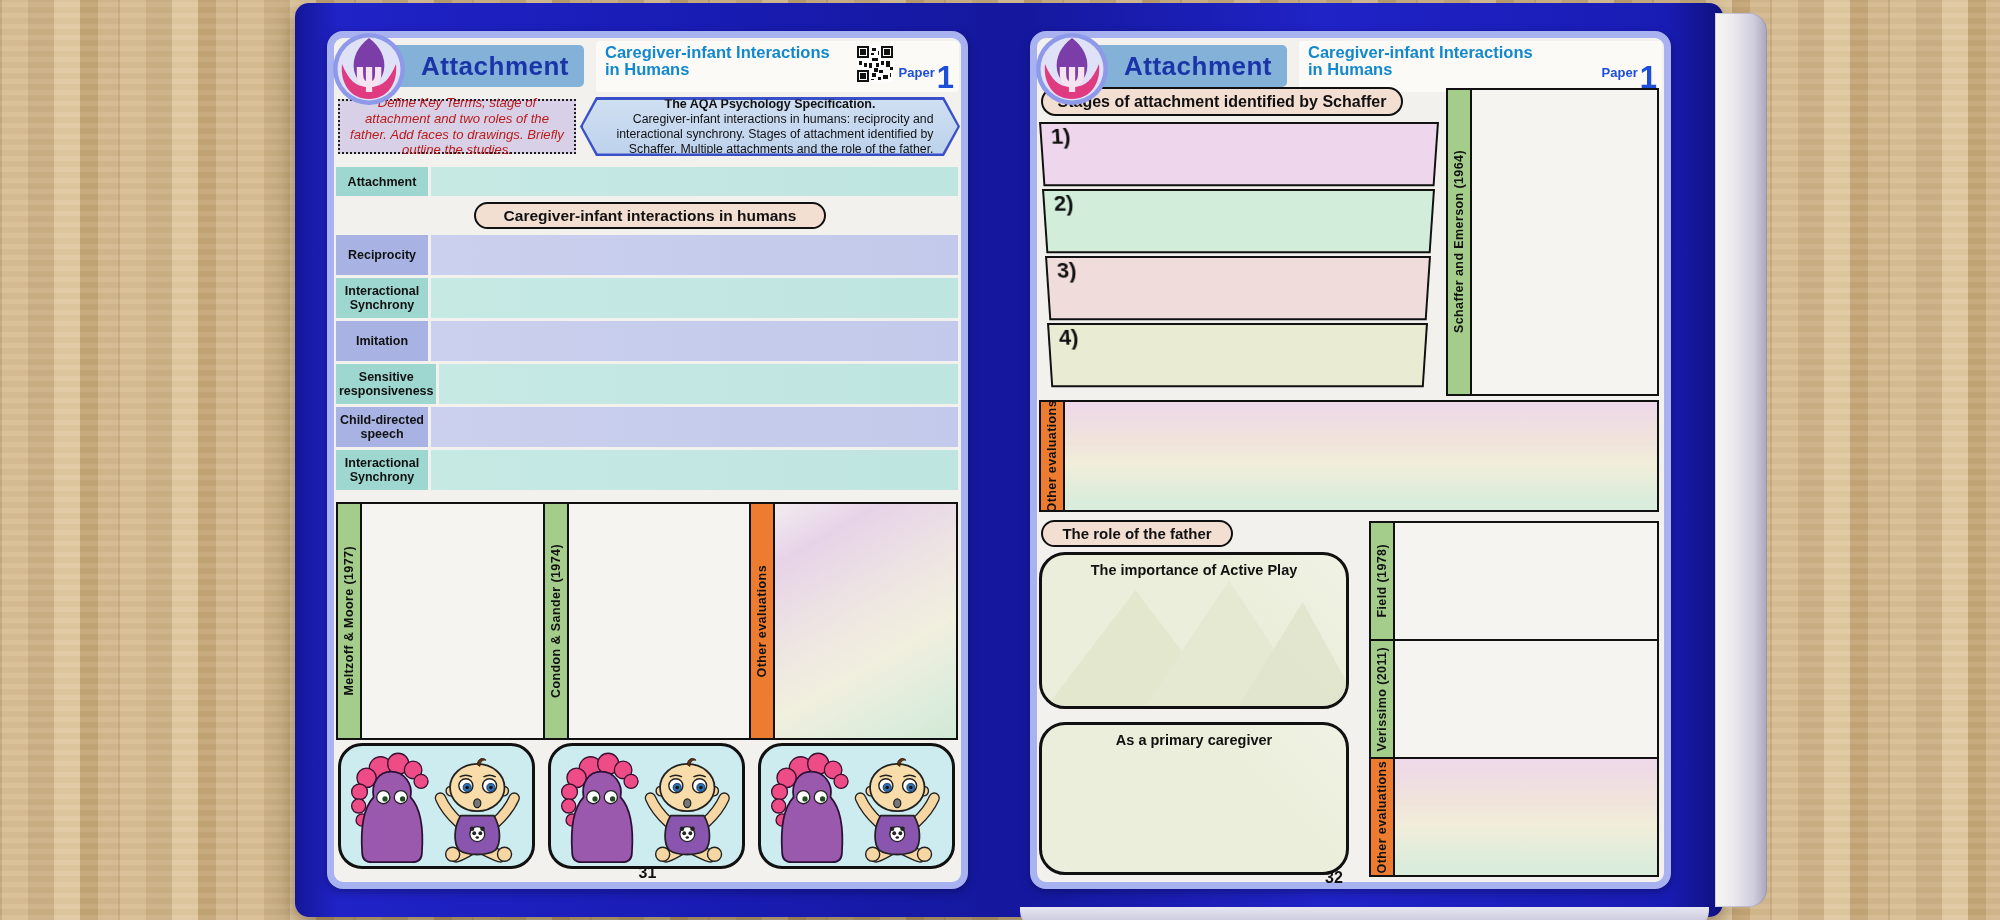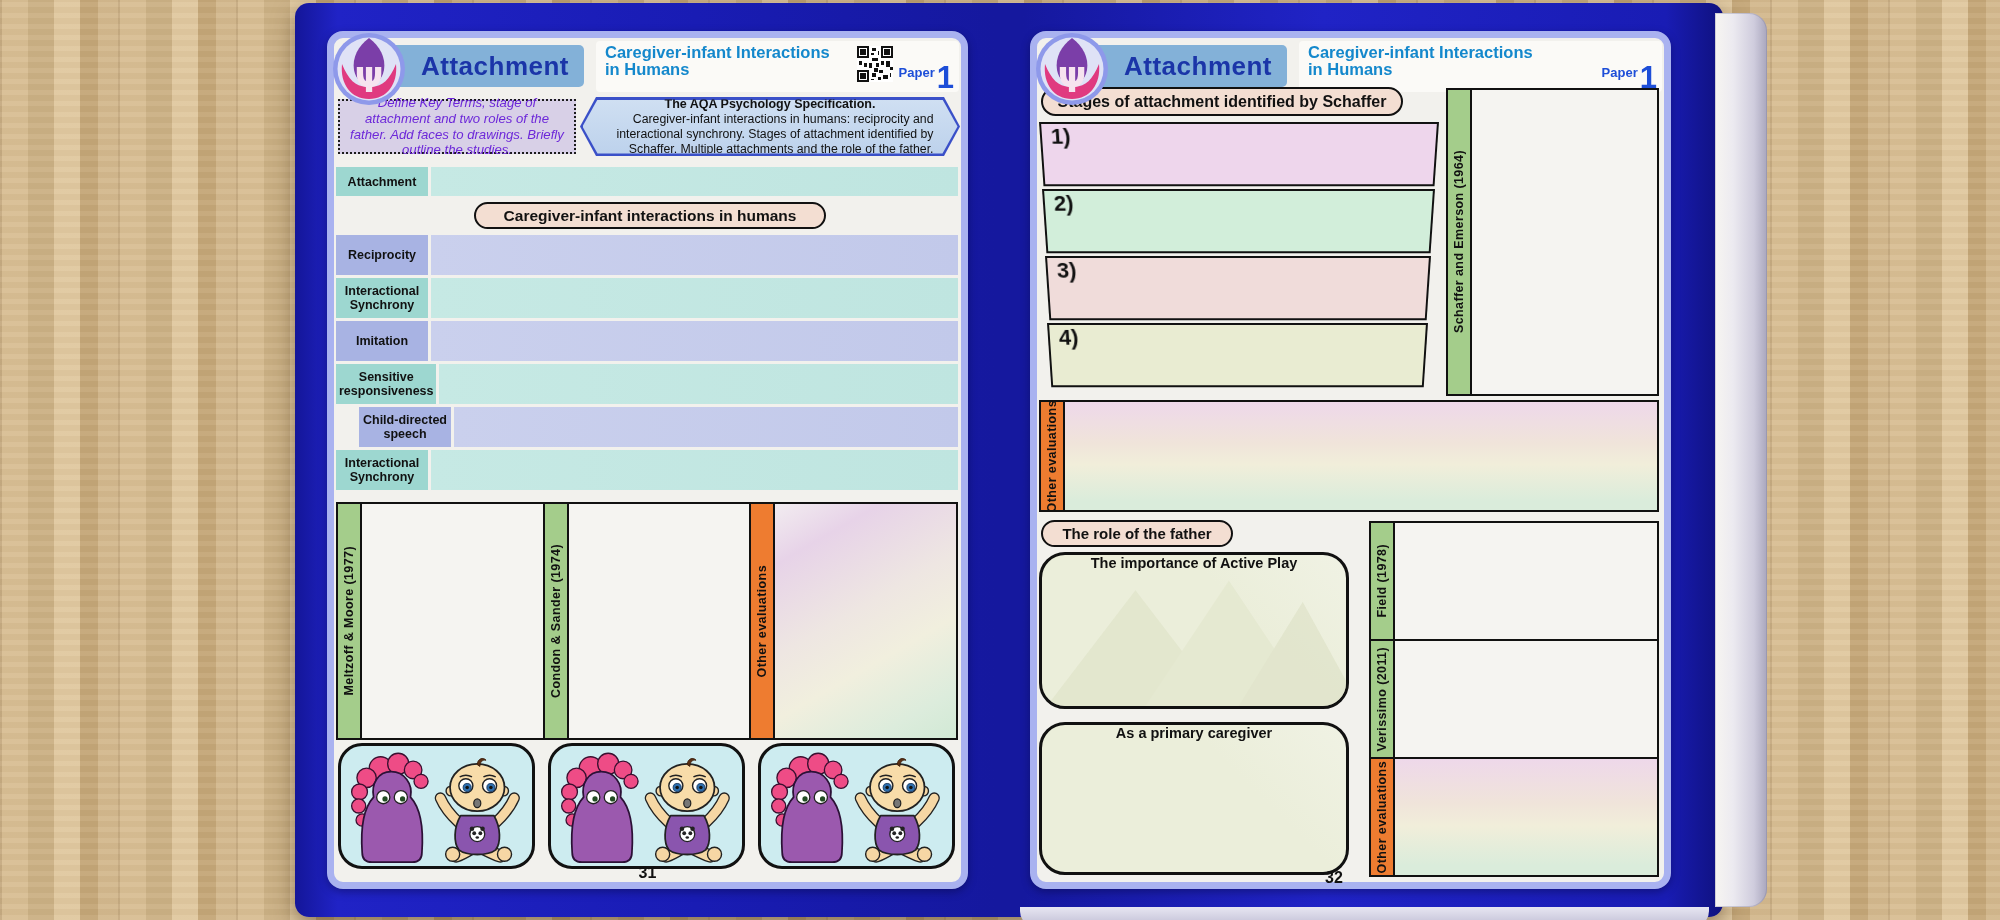--- a/index.html
+++ b/index.html
@@ -52,21 +52,21 @@
     font-size:16.5px; font-weight:bold; color:#1488cc; line-height:1.06; }
   .qr { position:absolute; right:66px; top:5px; width:36px; height:36px; }
   .paper { position:absolute; right:5px; bottom:2px; color:#1d4ed8; display:flex; align-items:flex-start; }
   .paper .pw { font-size:13px; font-weight:bold; margin-bottom:5px; }
   .paper .pn { font-size:31px; font-weight:bold; line-height:.82; margin-left:2px; }
 
   
   .instruction { position:absolute; left:4px; top:61px; width:238px; height:55px;
     background:#d8d0e7; border:2.2px dotted #1c1c1c;
     display:flex; align-items:center; justify-content:center; text-align:center;
-    font-style:italic; color:#6d28d9; font-size:13.2px; line-height:1.18; padding:2px 6px; }
+    font-style:italic; color:#b91c1c; font-size:13.2px; line-height:1.18; padding:2px 6px; }
   .spec { position:absolute; left:246px; top:59px; right:1px; height:59px;
     background:#3a50c8;
     clip-path:polygon(16px 0, calc(100% - 16px) 0, 100% 50%, calc(100% - 16px) 100%, 16px 100%, 0 50%); }
   .spec-inner { position:absolute; inset:2.5px;
     background:linear-gradient(180deg,#cfdff2,#bdd2ec);
     clip-path:polygon(15px 0, calc(100% - 15px) 0, 100% 50%, calc(100% - 15px) 100%, 15px 100%, 0 50%);
     display:flex; flex-direction:column; align-items:center; justify-content:center;
     text-align:center; padding:2px 24px; }
   .spec-head { font-size:12.5px; font-weight:bold; line-height:1.2; }
   .spec-body { font-size:12.3px; line-height:1.22;text-align:right; }
@@ -104,21 +104,21 @@
   .trap { position:absolute; border:2.6px solid #111; transform-origin:50% 0;
     transform:perspective(300px) rotateX(-6deg); }
   .trap .num { position:absolute; top:0; left:9px; font-size:22px; font-weight:bold; }
   .t0 { background:#eed6ec; } .t1 { background:#d2eeda; }
   .t2 { background:#f0dcda; } .t3 { background:#e9ecd2; }
 
   
   .bigbox { position:absolute; border:3px solid #111; border-radius:26px;
     background:linear-gradient(225deg,#f0f2e4 0%,#ebeeda 35%); overflow:hidden; }
   .bigbox .btitle { position:relative; z-index:1; text-align:center; font-weight:bold;
-    font-size:14.5px; }
+    font-size:14.5px; margin-top:7px; }
   .mountains { position:absolute; left:0; bottom:0; width:100%; height:88%; z-index:0; opacity:.65; }
 
   
   .cards { position:absolute; left:4px; right:6px; top:705px; display:flex; gap:13px; }
   .card { flex:1; height:126px; border:3px solid #111; border-radius:24px;
     background:#cdecf0; overflow:hidden; display:flex; align-items:flex-end; justify-content:center; }
   .card svg { width:92%; height:96%; }
 
   .pnum { position:absolute; font-weight:bold; font-size:16px; }
   .pnum-left { left:0; right:0; top:826px; text-align:center; }
@@ -279,21 +279,21 @@
         <div class="tfield"></div>
       </div>
       <div class="trow blue" style="top:283px; height:40px;">
         <div class="tlabel">Imitation</div>
         <div class="tfield"></div>
       </div>
       <div class="trow teal" style="top:326px; height:40px;">
         <div class="tlabel">Sensitive responsiveness</div>
         <div class="tfield"></div>
       </div>
-      <div class="trow blue" style="top:369px; height:40px;margin-left:23px;">
+      <div class="trow blue" style="top:369px; height:40px;">
         <div class="tlabel">Child-directed speech</div>
         <div class="tfield"></div>
       </div>
       <div class="trow teal" style="top:412px; height:40px;">
         <div class="tlabel">Interactional Synchrony</div>
         <div class="tfield"></div>
       </div>
 
       <div class="panel" style="top:464px; left:2px; right:3px; height:238px;">
         <div class="vlabel green">

